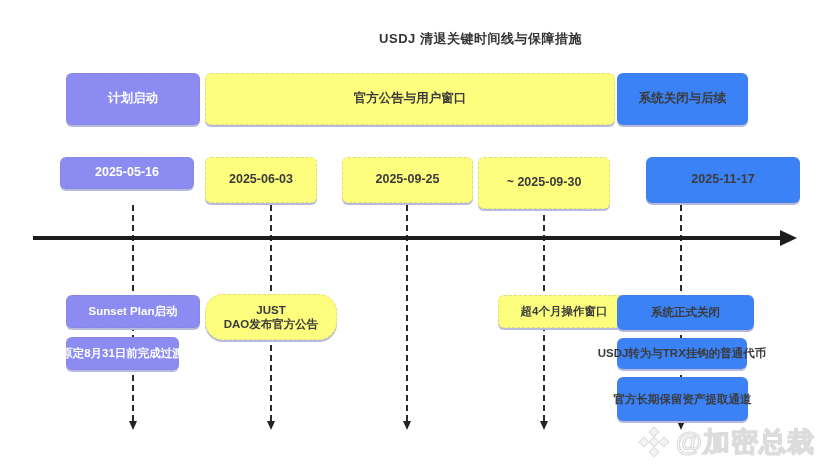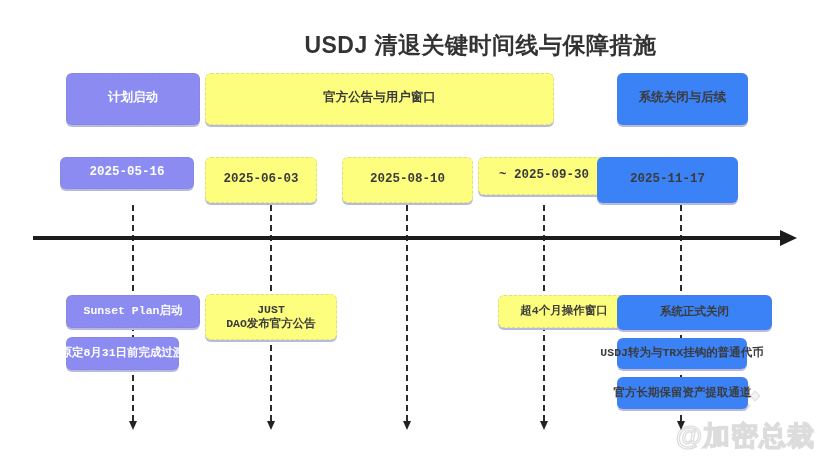--- a/index.html
+++ b/index.html
@@ -3,84 +3,82 @@
 <meta charset="utf-8">
 <style>
   html,body{margin:0;padding:0;background:#fff;}
   .canvas{
     position:relative;width:829px;height:466px;background:#ffffff;overflow:hidden;
     font-family:"Liberation Sans","DejaVu Sans",sans-serif;
   }
   .title{
     position:absolute;top:30px;left:0;width:100%;margin:0;box-sizing:border-box;
     padding-left:132px;text-align:center;
-    font-size:23px;font-weight:bold;color:#333;letter-spacing:0.5px;
+    font-size:13px;font-weight:bold;color:#333;letter-spacing:0.5px;
   }
   .box{
     position:absolute;display:flex;align-items:center;justify-content:center;
     border-radius:6px;box-sizing:border-box;text-align:center;
     font-weight:bold;z-index:2;
     border:1px dashed rgba(120,120,140,0.22);
     box-shadow:0 2px 0 #b7bade;
     line-height:1.25;
-    font-family:Liberation Mono, monospace;
   }
   .purple{background:#8b8bf2;color:#ffffff;}
   .yellow{background:#fdfd7e;color:#3b3b3b;}
   .green{background:#3b82f6;color:#3b3b3b;}
   .phase,.date{font-size:12.5px;}
   .event{font-size:11.5px;}
-  .pre{white-space:pre-line;}
+  .pre{white-space:pre-line;border-radius:18px;}
   .nowrap{white-space:nowrap;overflow:visible;}
   
   .axis{position:absolute;left:33px;top:236px;width:748px;height:4px;background:#1c1c1c;z-index:1;}
   .axis-head{
     position:absolute;right:-16px;top:-6px;width:0;height:0;
     border-top:8px solid transparent;border-bottom:8px solid transparent;
     border-left:17px solid #1c1c1c;
   }
   
   .connector{
     position:absolute;top:205px;height:216px;width:0;
     border-left:2px dashed #2b2b2b;z-index:1;
   }
   .connector-arrow{
     position:absolute;bottom:-9px;left:-5px;width:0;height:0;
     border-left:4px solid transparent;border-right:4px solid transparent;
     border-top:9px solid #222;
   }
   
   .watermark{
-    position:absolute;right:14px;bottom:12px;display:flex;align-items:center;gap:4px;
+    position:absolute;right:14px;bottom:6px;display:flex;align-items:center;gap:4px;
     z-index:0;
-    flex-direction:column;
   }
   .wm-text{
     font-size:27px;font-weight:bold;color:#ffffff;
     -webkit-text-stroke:1.2px #dcdcdc;
     text-shadow:0 0 1px #e2e2e2;
     letter-spacing:1px;
   }
 </style>
 </head>
 <body>
 
 <div class="canvas">
 
   <h1 class="title">USDJ 清退关键时间线与保障措施</h1>
 
   <div class="box phase purple" style="left:66px;top:73px;width:134px;height:52px">计划启动</div>
-  <div class="box phase yellow" style="left:205px;top:73px;width:349px;height:52px">官方公告与用户窗口</div>
+  <div class="box phase yellow" style="left:205px;top:73px;width:410px;height:52px">官方公告与用户窗口</div>
   <div class="box phase green" style="left:617px;top:73px;width:131px;height:52px">系统关闭与后续</div>
 
   <div class="box date purple" style="left:60px;top:157px;width:134px;height:32px">2025-05-16</div>
   <div class="box date yellow" style="left:205px;top:157px;width:112px;height:46px">2025-06-03</div>
-  <div class="box date yellow" style="left:342px;top:157px;width:131px;height:46px">2025-08-10</div>
-  <div class="box date yellow" style="left:478px;top:157px;width:132px;height:38px">~ 2025-09-30</div>
-  <div class="box date green" style="left:597px;top:157px;width:141px;height:46px">2025-11-17</div>
+  <div class="box date yellow" style="left:342px;top:157px;width:131px;height:46px">2025-09-25</div>
+  <div class="box date yellow" style="left:478px;top:157px;width:132px;height:52px">~ 2025-09-30</div>
+  <div class="box date green" style="left:646px;top:157px;width:154px;height:46px">2025-11-17</div>
 
   <div class="connector" style="left:132px">
     <div class="connector-arrow"></div>
   </div>
   <div class="connector" style="left:270px">
     <div class="connector-arrow"></div>
   </div>
   <div class="connector" style="left:406px">
     <div class="connector-arrow"></div>
   </div>
@@ -97,23 +95,23 @@
 
   <div class="box event purple" style="left:66px;top:295px;width:134px;height:33px">Sunset Plan启动</div>
   <div class="box event purple nowrap" style="left:66px;top:337px;width:113px;height:33px">原定8月31日前完成过渡</div>
 
   <div class="box event yellow pre" style="left:205px;top:294px;width:132px;height:46px">JUST
 DAO发布官方公告</div>
 
 
   <div class="box event yellow" style="left:498px;top:295px;width:132px;height:33px">超4个月操作窗口</div>
 
-  <div class="box event green" style="left:617px;top:295px;width:155px;height:35px">系统正式关闭</div>
+  <div class="box event green" style="left:617px;top:295px;width:137px;height:35px">系统正式关闭</div>
   <div class="box event green nowrap" style="left:617px;top:338px;width:130px;height:31px">USDJ转为与TRX挂钩的普通代币</div>
-  <div class="box event green nowrap" style="left:617px;top:377px;width:131px;height:32px">官方长期保留资产提取通道</div>
+  <div class="box event green nowrap" style="left:617px;top:377px;width:131px;height:44px">官方长期保留资产提取通道</div>
 
   <div class="watermark">
     <svg width="36" height="36" viewBox="0 0 34 34">
       <g fill="#f4f4f4" stroke="#dcdcdc" stroke-width="1">
         <path d="M17 3 L21.5 7.5 L17 12 L12.5 7.5 Z"></path>
         <path d="M17 12.5 L21.5 17 L17 21.5 L12.5 17 Z"></path>
         <path d="M17 22 L21.5 26.5 L17 31 L12.5 26.5 Z"></path>
         <path d="M7.5 12.5 L12 17 L7.5 21.5 L3 17 Z"></path>
         <path d="M26.5 12.5 L31 17 L26.5 21.5 L22 17 Z"></path>
       </g>

